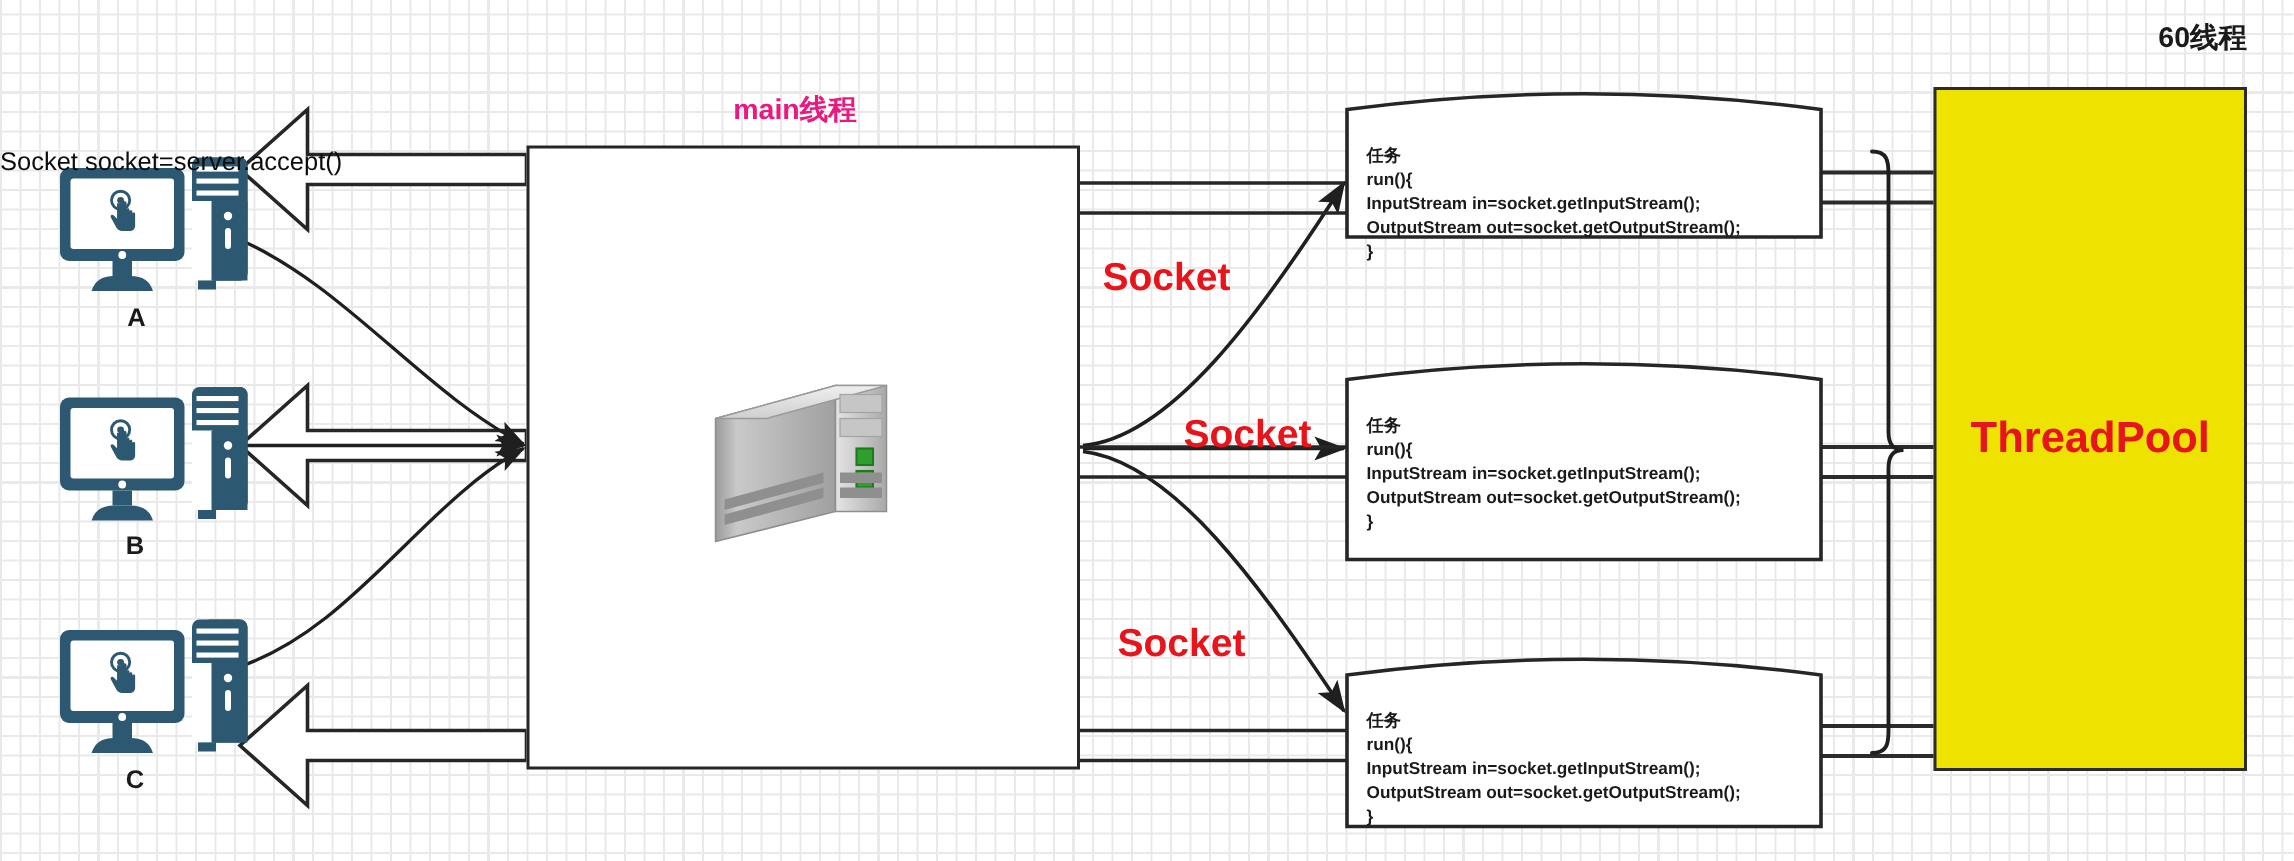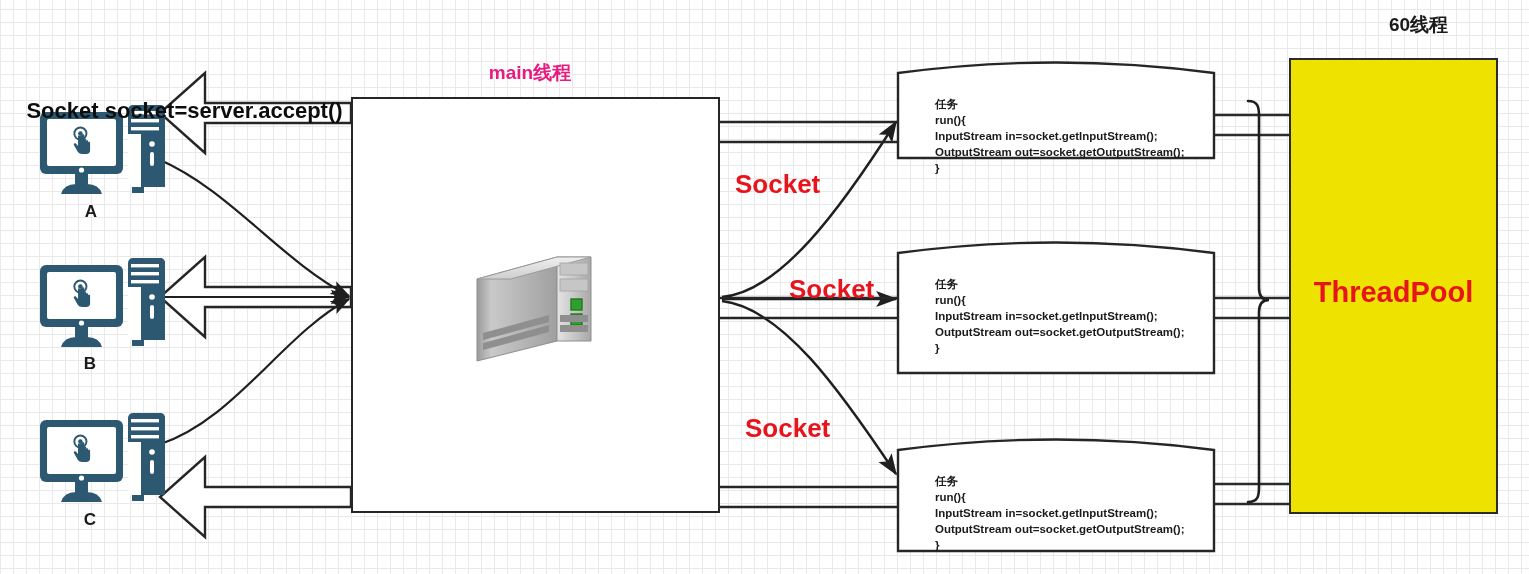--- a/index.html
+++ b/index.html
@@ -45,42 +45,41 @@
     left: 351px; top: 97px;
     width: 369px; height: 416px;
     background: #ffffff;
     border: 2px solid #262626;
     box-sizing: border-box;
   }
   #server-box-title {
     position: absolute;
     left: 0; top: 98px;
     width: 369px;
-    text-align: center;
-    font-size: 22px;
-    font-weight: bold;
+    text-align: left;
+    font-size: 17px;
+    font-weight: normal;
     color: #0d0d0d;
   }
 
   
   .task-box {
     position: absolute;
     width: 318px;
     height: 99px;
   }
   .task-box .tb-text {
     position: absolute;
     left: 13px;
     top: 23px;
     font-size: 11.5px;
     font-weight: bold;
     color: #1a1a1a;
     line-height: 16px;
     white-space: pre;
-    margin-left: 24px;
   }
 
   
   #threadpool-box {
     position: absolute;
     left: 1289px; top: 58px;
     width: 209px; height: 456px;
     background: #ede200;
     border: 2px solid #2b2b2b;
     box-sizing: border-box;
@@ -91,25 +90,24 @@
     width: 209px;
     text-align: center;
     font-size: 29px;
     font-weight: bold;
     color: #e8141c;
   }
   #threads-title {
     position: absolute;
     left: 1289px; top: 12px;
     width: 209px;
-    text-align: center;
+    text-align: right;
     font-size: 19px;
     font-weight: bold;
     color: #1a1a1a;
-    padding-left: 25px;
   }
 
   
   #main-thread-label {
     position: absolute;
     left: 430px; top: 60px;
     width: 200px;
     text-align: center;
     font-size: 19px;
     font-weight: bold;

